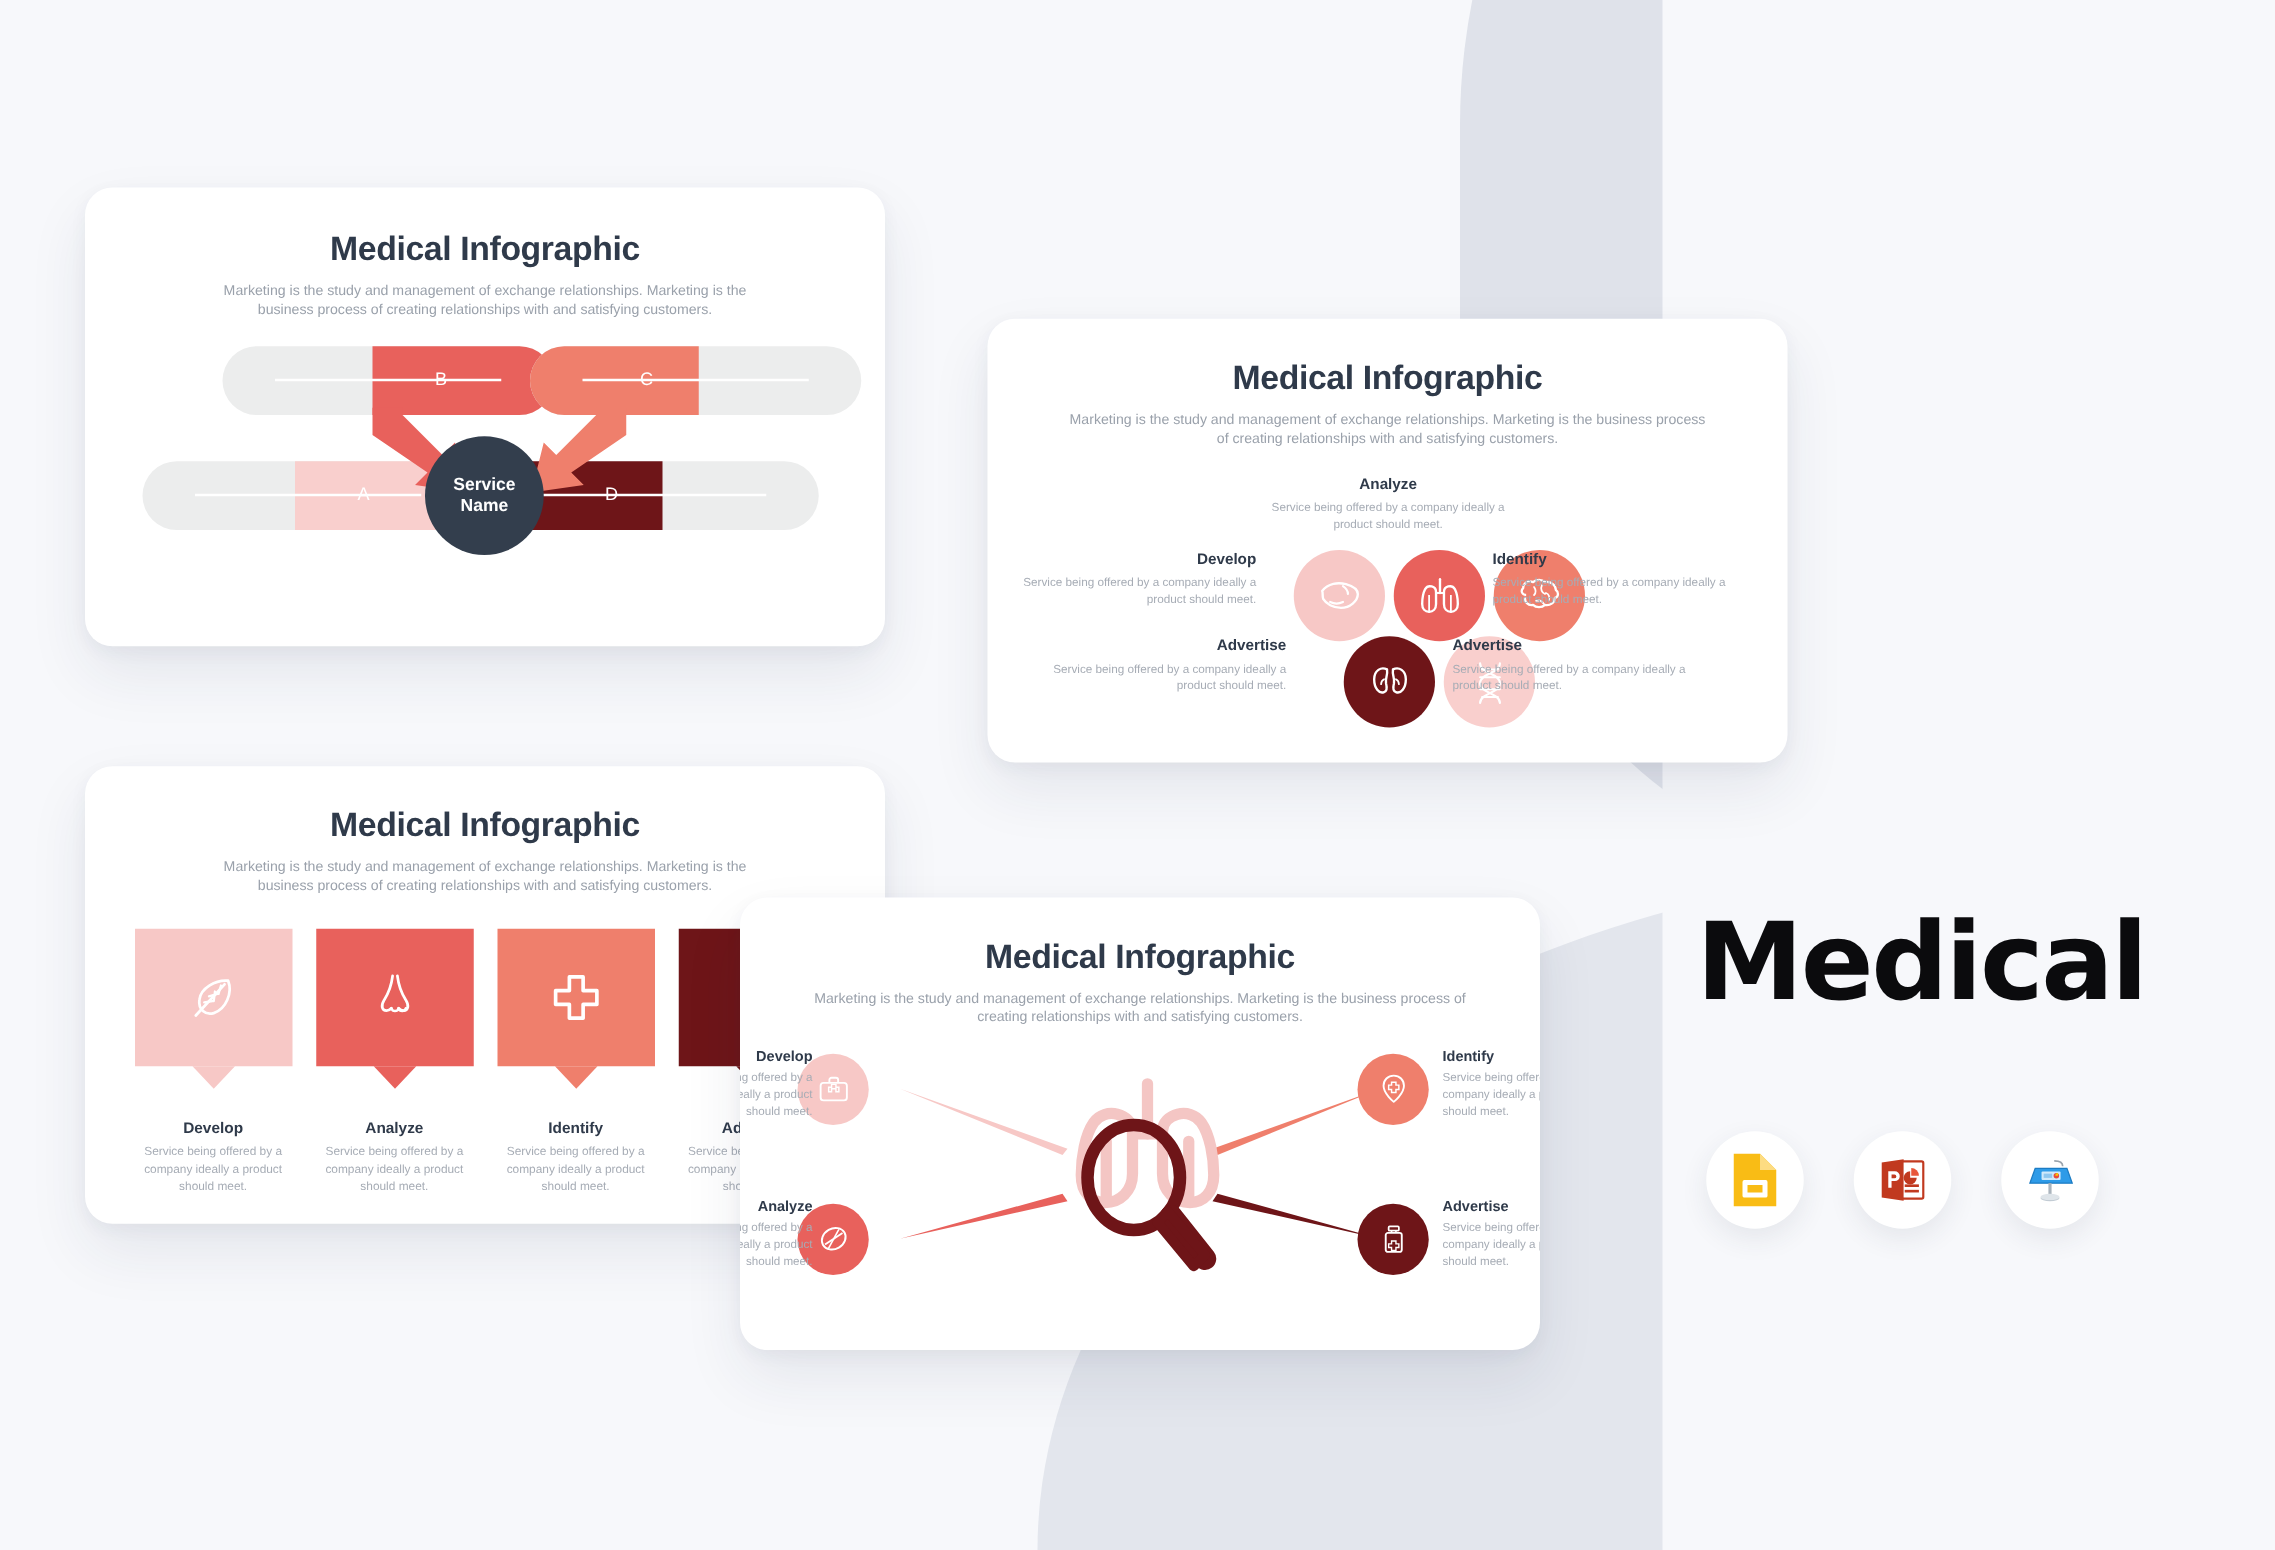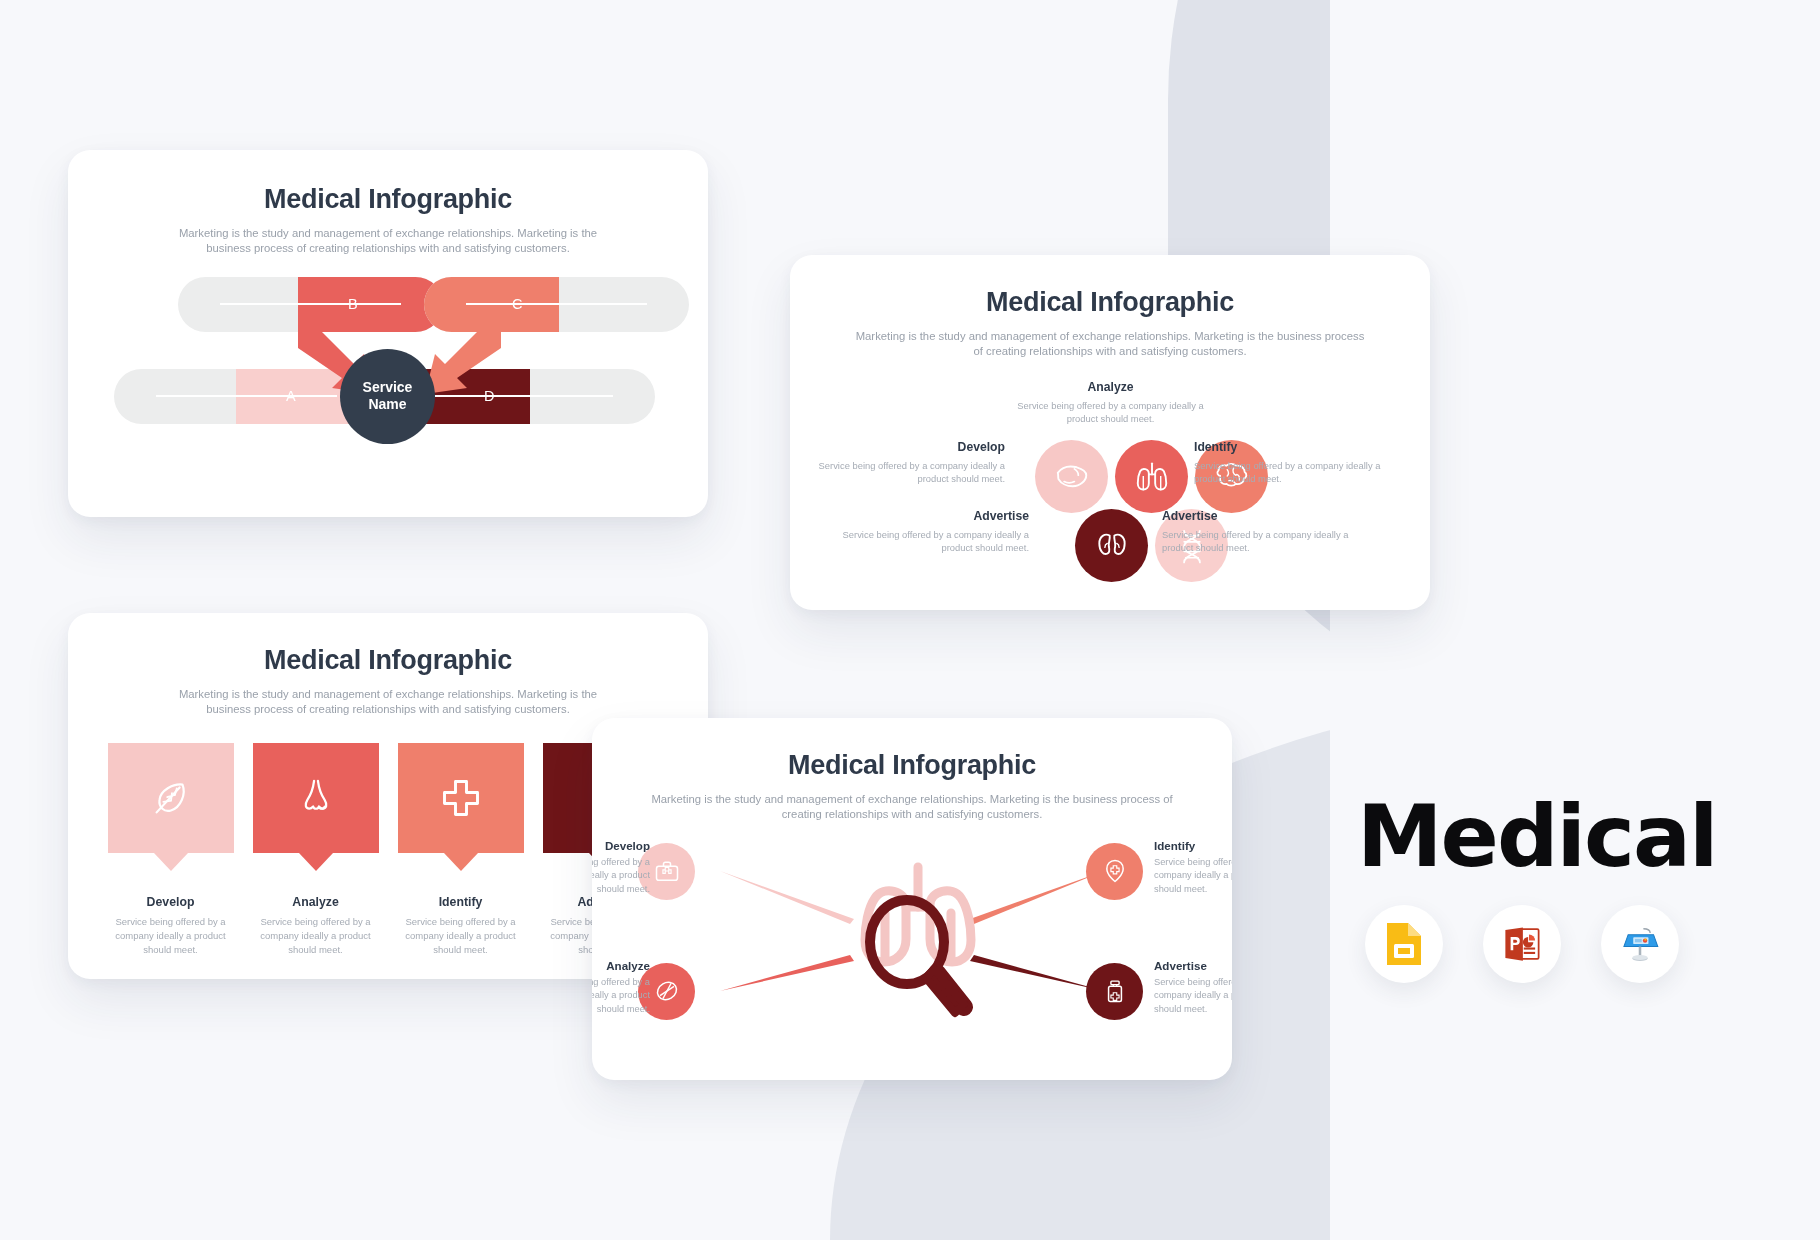--- a/index.html
+++ b/index.html
@@ -120,21 +120,21 @@
     position:absolute; width:57px; height:57px; border-radius:50%;
     display:flex; align-items:center; justify-content:center; z-index:4;
   }
   .c4-txt { position:absolute; width:128px; z-index:4; }
   .c4-txt .t { font-size:11.6px; font-weight:bold; color:#2f3a4a; margin-bottom:4px; }
   .c4-txt .d { font-size:9.3px; color:#a6acb5; line-height:1.5; }
   .c4-connector { position:absolute; z-index:2; }
 
   
   .brand-word {
-    position:absolute; left:1357px; top:786px;
+    position:absolute; left:1357px; top:720px;
     font-size:86px; font-weight:bold; color:#0b0b0d;
     letter-spacing:-2px; z-index:5;
     font-family:"DejaVu Sans", sans-serif;
   }
   .app-icons { position:absolute; left:1365px; top:905px; display:flex; gap:40px; z-index:5; }
   .app-chip {
     width:78px; height:78px; border-radius:50%; background:#ffffff;
     box-shadow:0 8px 22px rgba(40,50,80,.09);
     display:flex; align-items:center; justify-content:center;
   }

